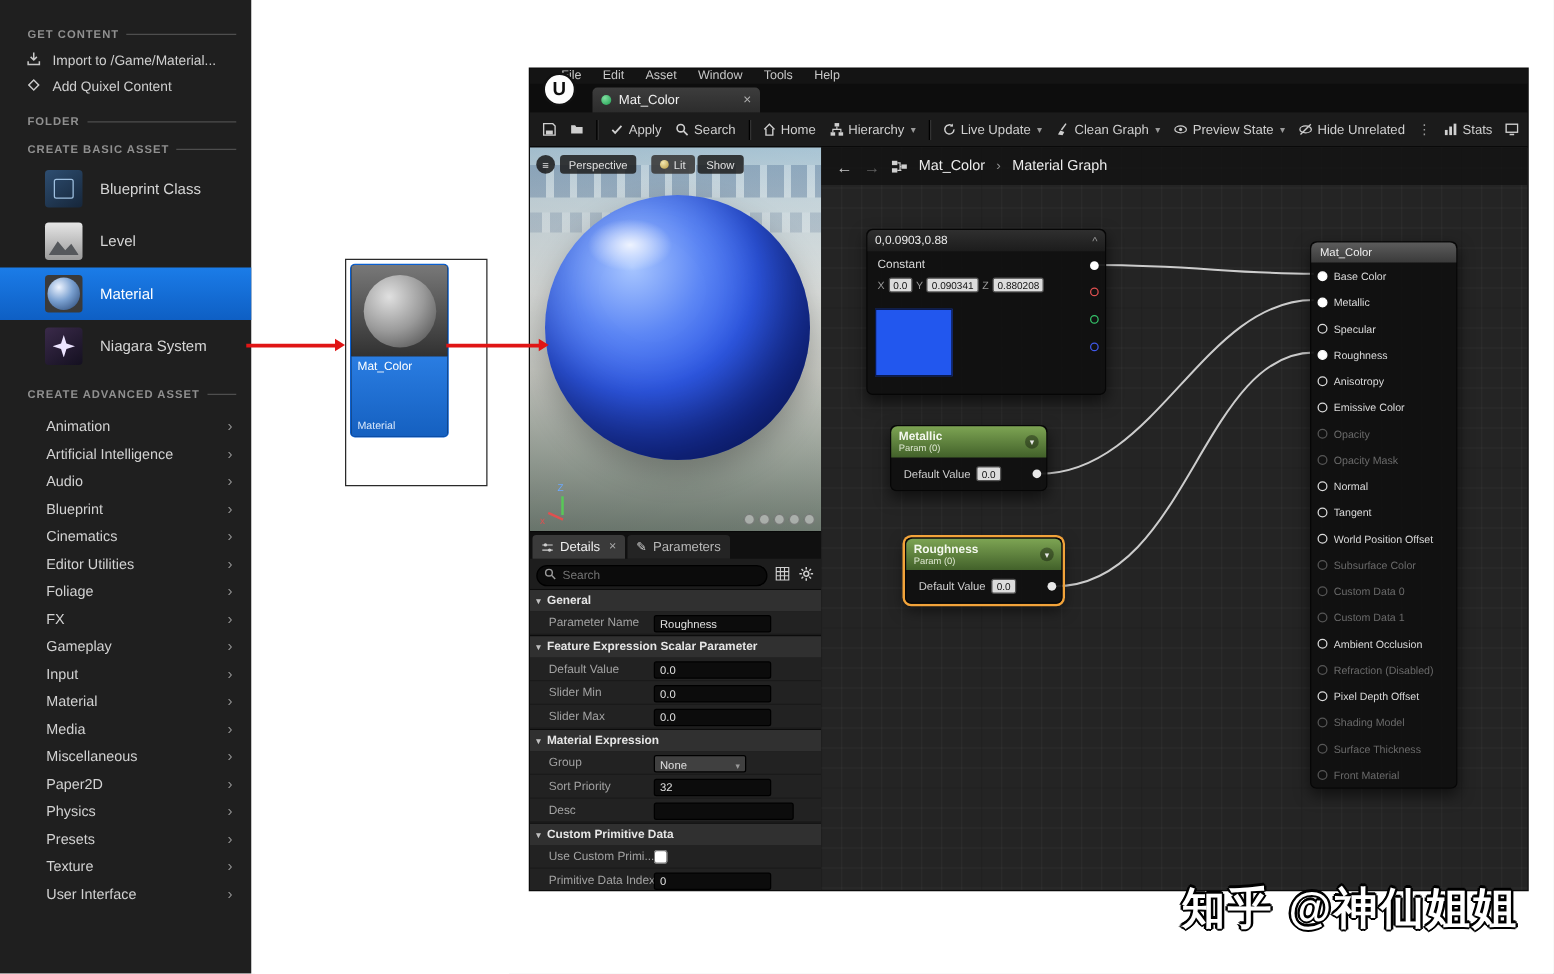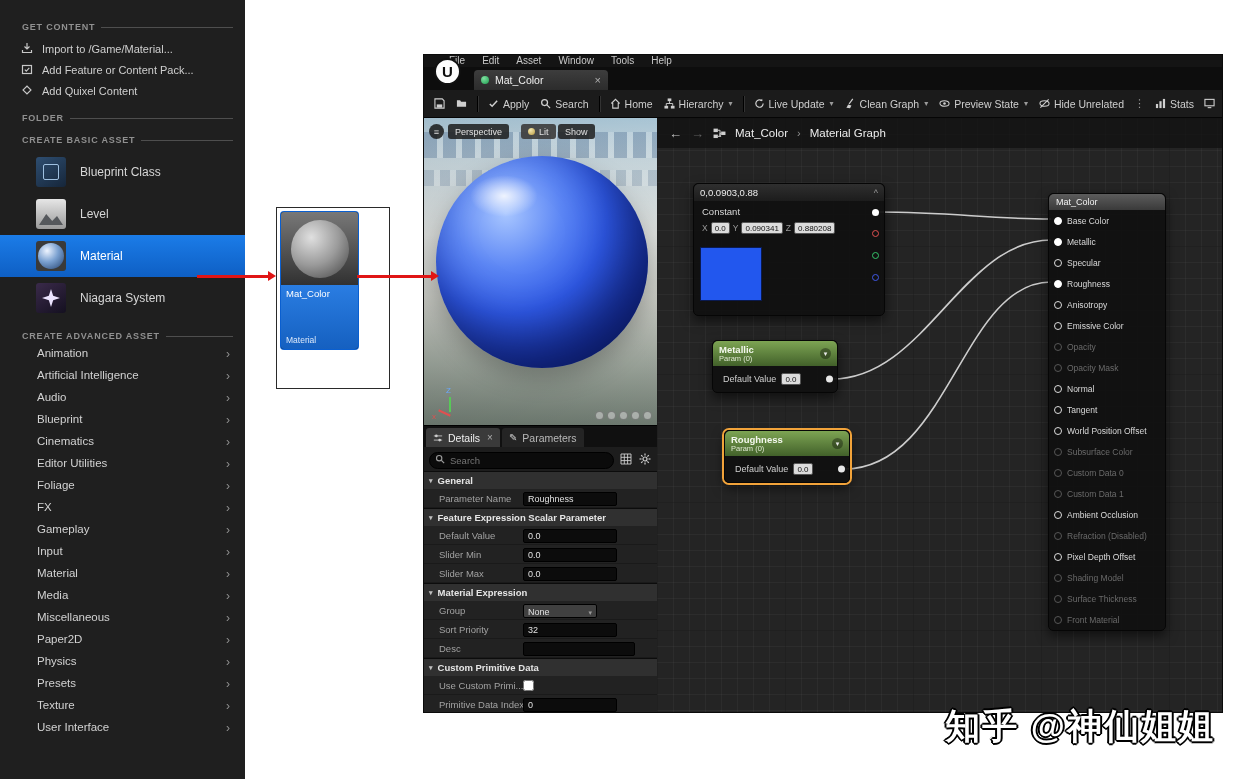--- a/index.html
+++ b/index.html
@@ -1,38 +1,38 @@
 <!DOCTYPE html>
 <html><head>
 <meta charset="utf-8">
 <style>
   * { margin:0; padding:0; box-sizing:border-box; }
   html,body { background:#ffffff; }
   body { font-family:"Liberation Sans", sans-serif; }
   .page { position:relative; width:1243px; height:779px; background:#fff; overflow:hidden; }
 
   
-  .sidebar { position:absolute; left:0; top:0; width:245px; height:779px; background:#1f1f1f; padding-top:22px; z-index:2; }
+  .sidebar { position:absolute; left:0; top:0; width:201px; height:779px; background:#1f1f1f; padding-top:22px; z-index:2; }
   .sec-title { display:flex; align-items:center; margin:12px 0 6px; padding:0 12px 0 22px; font-size:9px; font-weight:bold; letter-spacing:.8px; color:#909090; }
   .sec-title.first { margin-top:0; }
   .sec-title::after { content:""; flex:1; height:1px; background:#4e4e4e; margin-left:6px; }
   .side-item { display:flex; align-items:center; gap:9px; height:21px; padding-left:21px; font-size:11px; color:#cfcfcf; cursor:pointer; }
   .side-item svg { width:12px; height:12px; flex:none; }
   .basic-item { display:flex; align-items:center; gap:14px; height:42px; padding-left:36px; font-size:12px; color:#d6d6d6; cursor:pointer; }
   .basic-item.selected { background:linear-gradient(180deg,#1b7ce8,#0e5fc4); color:#fff; }
   .thumb { width:30px; height:30px; border-radius:3px; flex:none; position:relative; overflow:hidden; }
   .thumb-bp { background:linear-gradient(145deg,#2e4e71,#16263a); }
   .thumb-bp::after { content:""; position:absolute; inset:7px; border:1.5px solid #9fc0e0; border-radius:2px; }
   .thumb-level { background:linear-gradient(180deg,#e6e6e6,#9a9a9a); }
   .thumb-level::after { content:""; position:absolute; left:3px; right:3px; bottom:4px; height:13px; background:#55585c; clip-path:polygon(0 100%,30% 15%,55% 70%,75% 30%,100% 100%); }
   .thumb-mat { background:#3a3a3a; }
   .thumb-mat::after { content:""; position:absolute; inset:2px; border-radius:50%; background:radial-gradient(circle at 35% 30%, #eef4ff, #7aa0d0 45%, #22406e 100%); }
   .thumb-nia { background:linear-gradient(145deg,#3a2a4a,#141020); }
   .thumb-nia::after { content:""; position:absolute; inset:6px; background:#ece4ff; clip-path:polygon(50% 0,62% 38%,100% 50%,62% 62%,50% 100%,38% 62%,0 50%,38% 38%); }
-  .adv-item { display:flex; align-items:flex-start; height:22px; padding:0 15px 0 37px; font-size:11.5px; color:#d2d2d2; cursor:pointer; }
+  .adv-item { display:flex; align-items:flex-end; height:22px; padding:0 15px 0 37px; font-size:11.5px; color:#d2d2d2; cursor:pointer; }
   .adv-item .adv-label { flex:1; }
   .chev { color:#8f8f8f; font-size:12px; }
 
   
   .red-line { position:absolute; height:3px; background:#e01515; top:275px; z-index:4; }
   .rl-1 { left:197px; width:72px; }
   .rl-2 { left:357px; width:75px; }
   .red-line::after { content:""; position:absolute; right:-7px; top:-4px; border-left:8px solid #e01515; border-top:5.5px solid transparent; border-bottom:5.5px solid transparent; }
 
   
@@ -178,27 +178,20 @@
       </div>
     <div class="side-item">
       <span><svg viewBox="0 0 12 12">
             <path d="M6 1v5.5M3.5 4.5L6 7l2.5-2.5" stroke="#c8c8c8" fill="none" stroke-width="1.2"></path>
             <path d="M1.5 8v2.5h9V8" stroke="#c8c8c8" fill="none" stroke-width="1.2"></path>
           </svg></span>
       <span>Import to /Game/Material...</span>
     </div>
     <div class="side-item">
       <span><svg viewBox="0 0 12 12">
-            <rect x="1.5" y="2.5" width="9" height="8" fill="none" stroke="#c8c8c8" stroke-width="1.2"></rect>
-            <path d="M3.8 6.6l1.5 1.5 3-3.2" stroke="#c8c8c8" fill="none" stroke-width="1.2"></path>
-          </svg></span>
-      <span>Add Feature or Content Pack...</span>
-    </div>
-    <div class="side-item">
-      <span><svg viewBox="0 0 12 12">
             <rect x="3.2" y="3.2" width="5.6" height="5.6" transform="rotate(45 6 6)" fill="none" stroke="#c8c8c8" stroke-width="1.2"></rect>
           </svg></span>
       <span>Add Quixel Content</span>
     </div>
 
     <div class="sec-title">
         <span>FOLDER</span>
       </div>
 
     <div class="sec-title">

